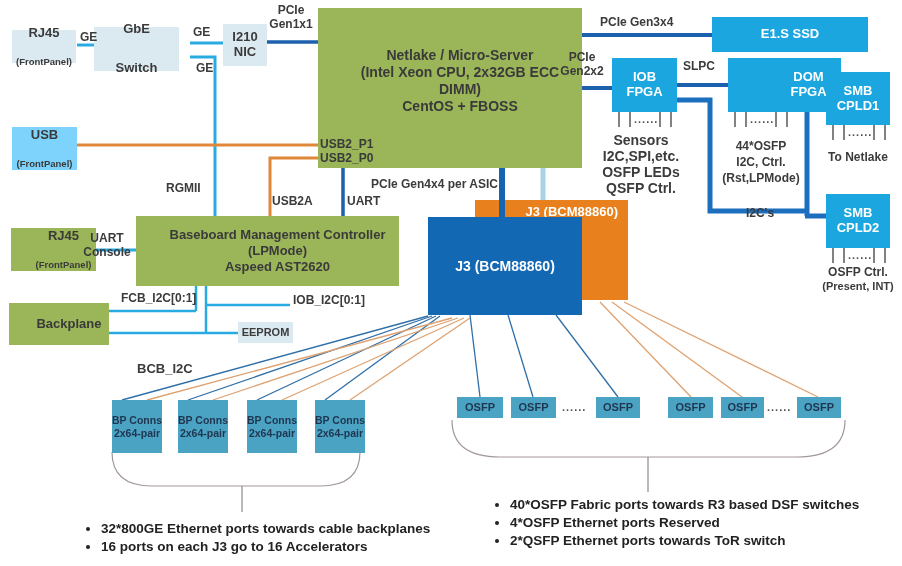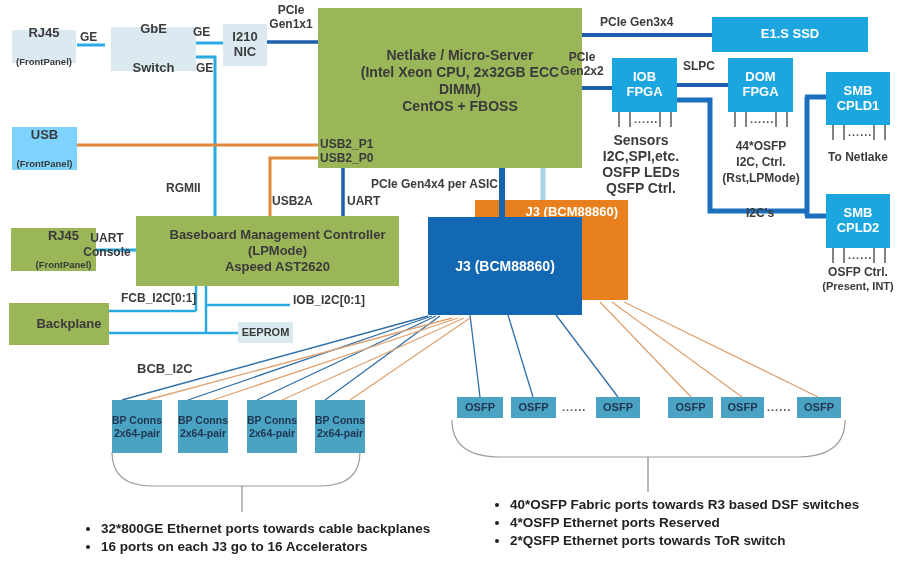--- a/index.html
+++ b/index.html
@@ -114,21 +114,21 @@
       <path d="M242 486 V512"></path>
       <path d="M648 457 V492"></path>
     </g>
   </svg>
 
   <div class="box light" style="left:12px;top:30px;width:64px;height:33px;">
     <div style="font-size:13px;">RJ45</div>
     <div class="sub">(FrontPanel)</div>
   </div>
 
-  <div class="box light" style="left:111px;top:27px;width:85px;height:44px;font-size:13px;gap:24px;">
+  <div class="box light" style="left:94px;top:27px;width:85px;height:44px;font-size:13px;gap:24px;">
     <div>GbE</div>
     <div>Switch</div>
   </div>
 
   <div class="box light" style="left:223px;top:24px;width:44px;height:42px;font-size:13px;">
     <div>I210</div>
     <div>NIC</div>
   </div>
 
   <div class="box green" style="left:318px;top:8px;width:244px;height:160px;font-size:14px;line-height:17px;">
@@ -143,21 +143,21 @@
 
   <div class="box bblue" style="left:712px;top:17px;width:156px;height:35px;font-size:13px;justify-content:center;">
     <div>E1.S SSD</div>
   </div>
 
   <div class="box bblue" style="left:612px;top:58px;width:65px;height:54px;font-size:13px;">
     <div>IOB</div>
     <div>FPGA</div>
   </div>
 
-  <div class="box bblue" style="left:728px;top:58px;width:65px;height:54px;font-size:13px;">
+  <div class="box bblue" style="left:728px;top:58px;width:65px;height:54px;font-size:13px;padding-left:48px;">
     <div>DOM</div>
     <div>FPGA</div>
   </div>
 
   <div class="box bblue" style="left:826px;top:72px;width:64px;height:53px;font-size:13px;">
     <div>SMB</div>
     <div>CPLD1</div>
   </div>
 
   <div class="box bblue" style="left:826px;top:194px;width:64px;height:54px;font-size:13px;">

